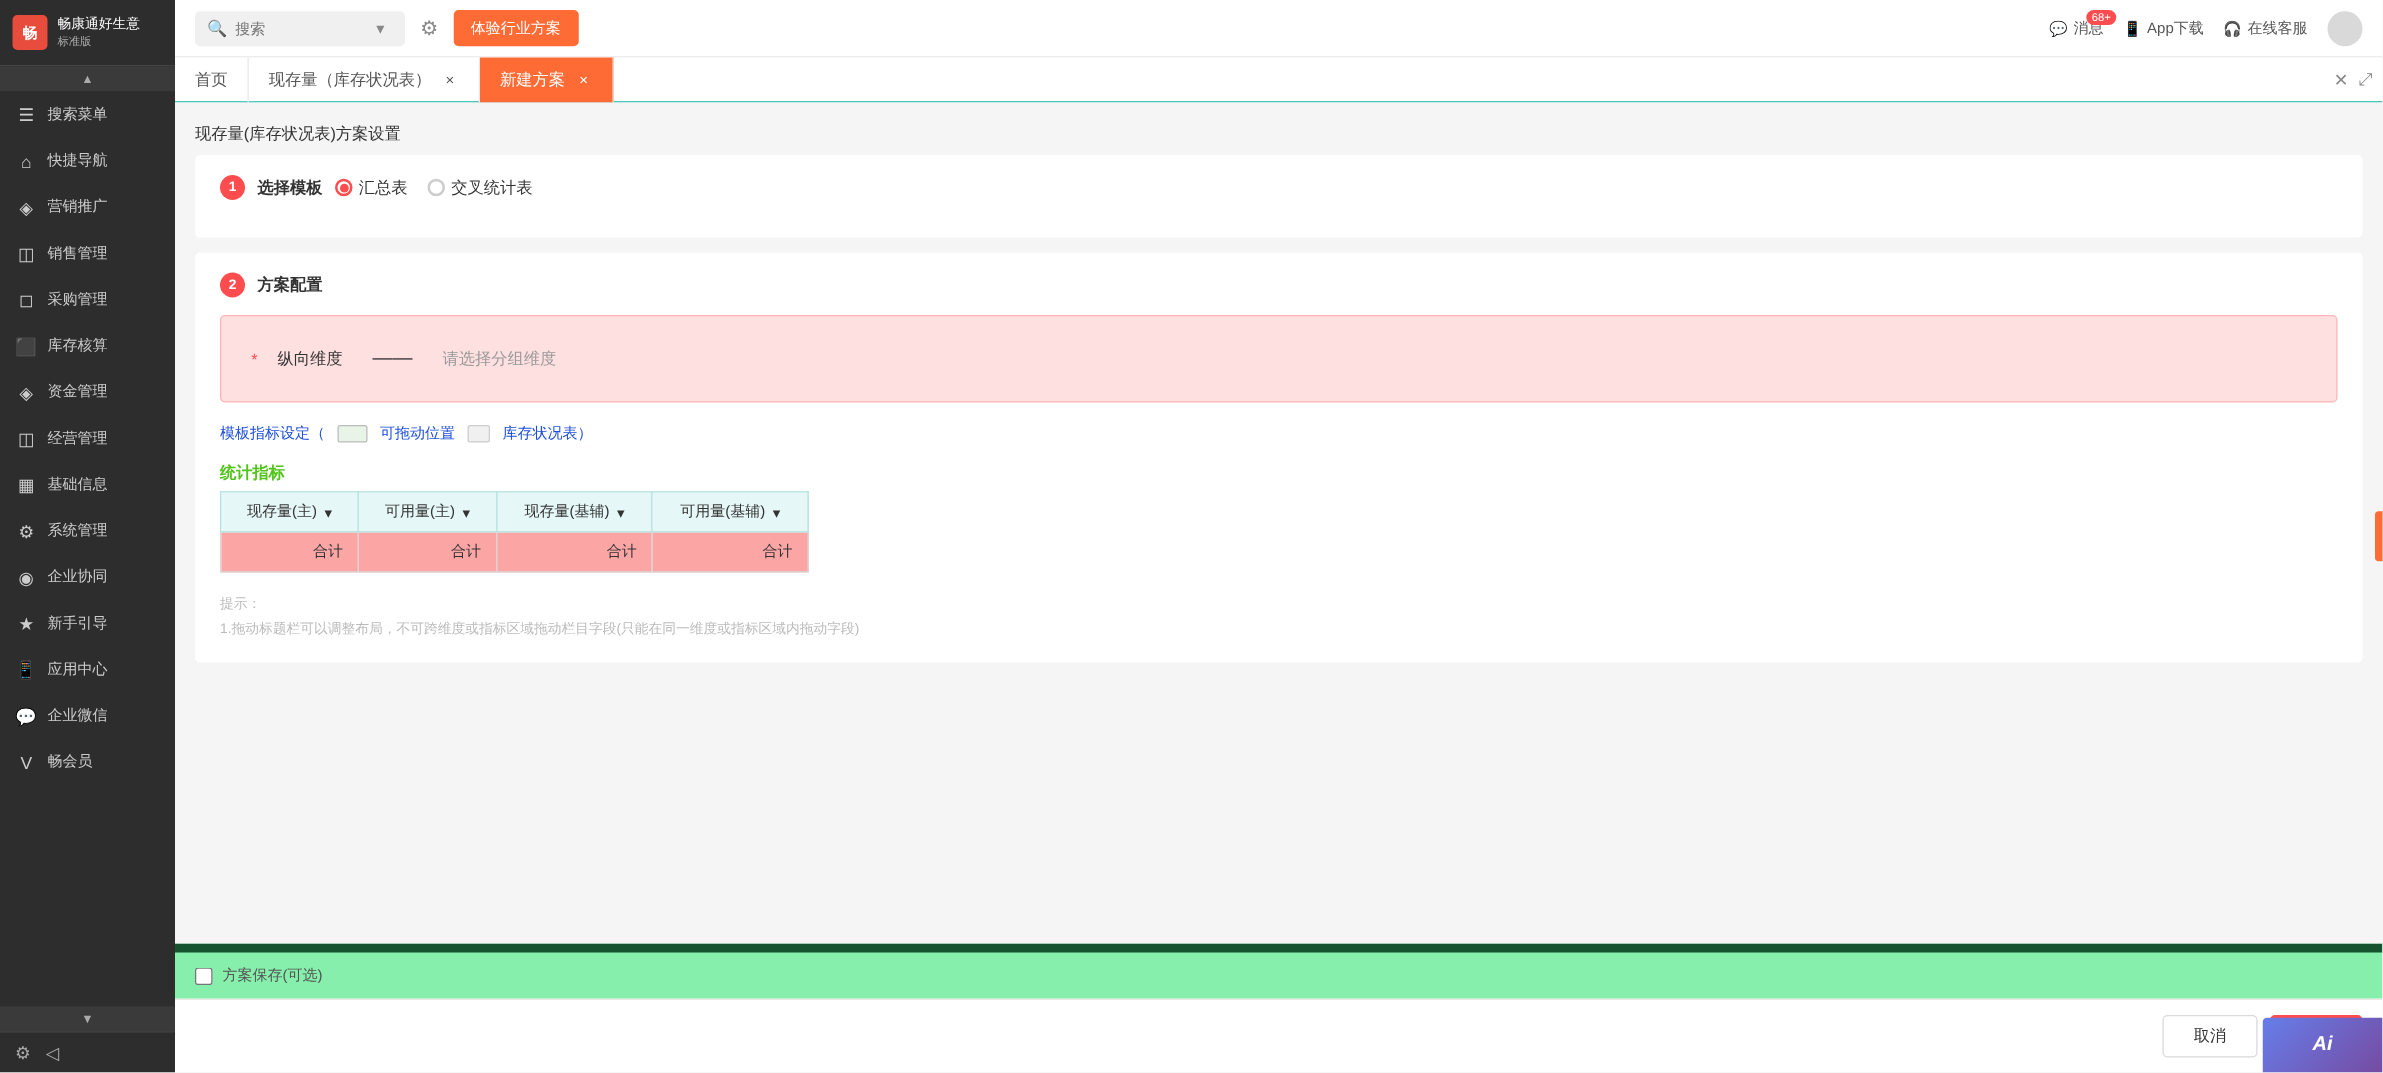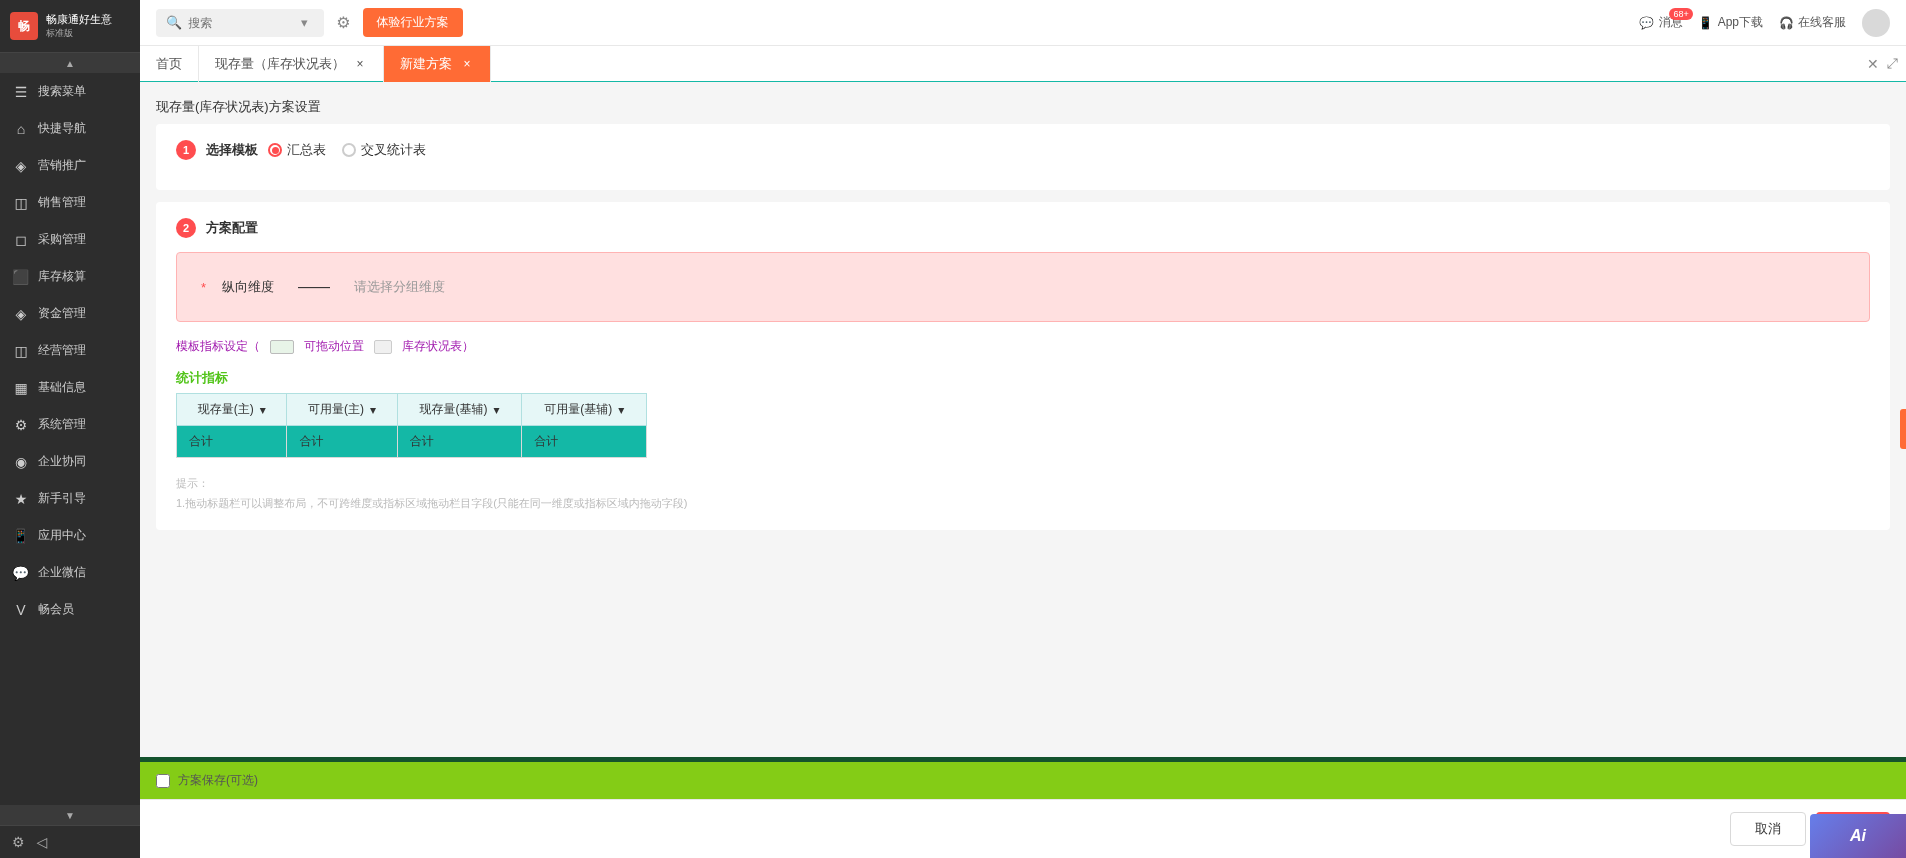--- a/index.html
+++ b/index.html
@@ -194,21 +194,21 @@
     .dim-separator { color: #333; font-size: 16px; margin: 0 8px; }
     .dim-placeholder { font-size: 13px; color: #999; }
 
     
     .indicator-settings {
       display: flex;
       align-items: center;
       gap: 10px;
       margin-bottom: 14px;
       font-size: 12px;
-      color: #a21caf;
+      color: #1d4ed8;
     }
     .indicator-box {
       width: 24px; height: 14px;
       border: 1px solid #bbb;
       border-radius: 2px;
       background: #e8f4e8;
     }
     .indicator-box.gray {
       background: #f0f0f0;
       width: 18px; height: 14px;
@@ -230,42 +230,42 @@
     .stats-table th {
       background: #e6f7f7;
       border: 1px solid #b0e0e0;
       padding: 7px 12px;
       text-align: center;
       font-weight: normal;
       color: #333;
     }
     .stats-table th .th-content { display: flex; align-items: center; justify-content: center; gap: 6px; }
     .stats-table td {
-      background: #14b8a6;
+      background: #fca5a5;
       border: 1px solid #d9d9d9;
       padding: 7px 12px;
-      text-align: left;
+      text-align: right;
       color: #333;
     }
 
     .tips-area {
       margin-top: 16px;
       font-size: 11px;
       color: #bbb;
       line-height: 1.8;
     }
 
     
     .save-option {
       display: flex;
       align-items: center;
       gap: 8px;
       padding: 10px 16px;
-      background: #84cc16;
-      border-top: 5px solid #14532d;
+      background: #86efac;
+      border-top: 7px solid #14532d;
       flex-shrink: 0;
     }
     .save-checkbox {
       width: 14px; height: 14px; border: 1px solid #ccc; cursor: pointer;
     }
     .save-label { font-size: 12px; color: #555; }
 
     
     .bottom-actions {
       padding: 12px 16px;

